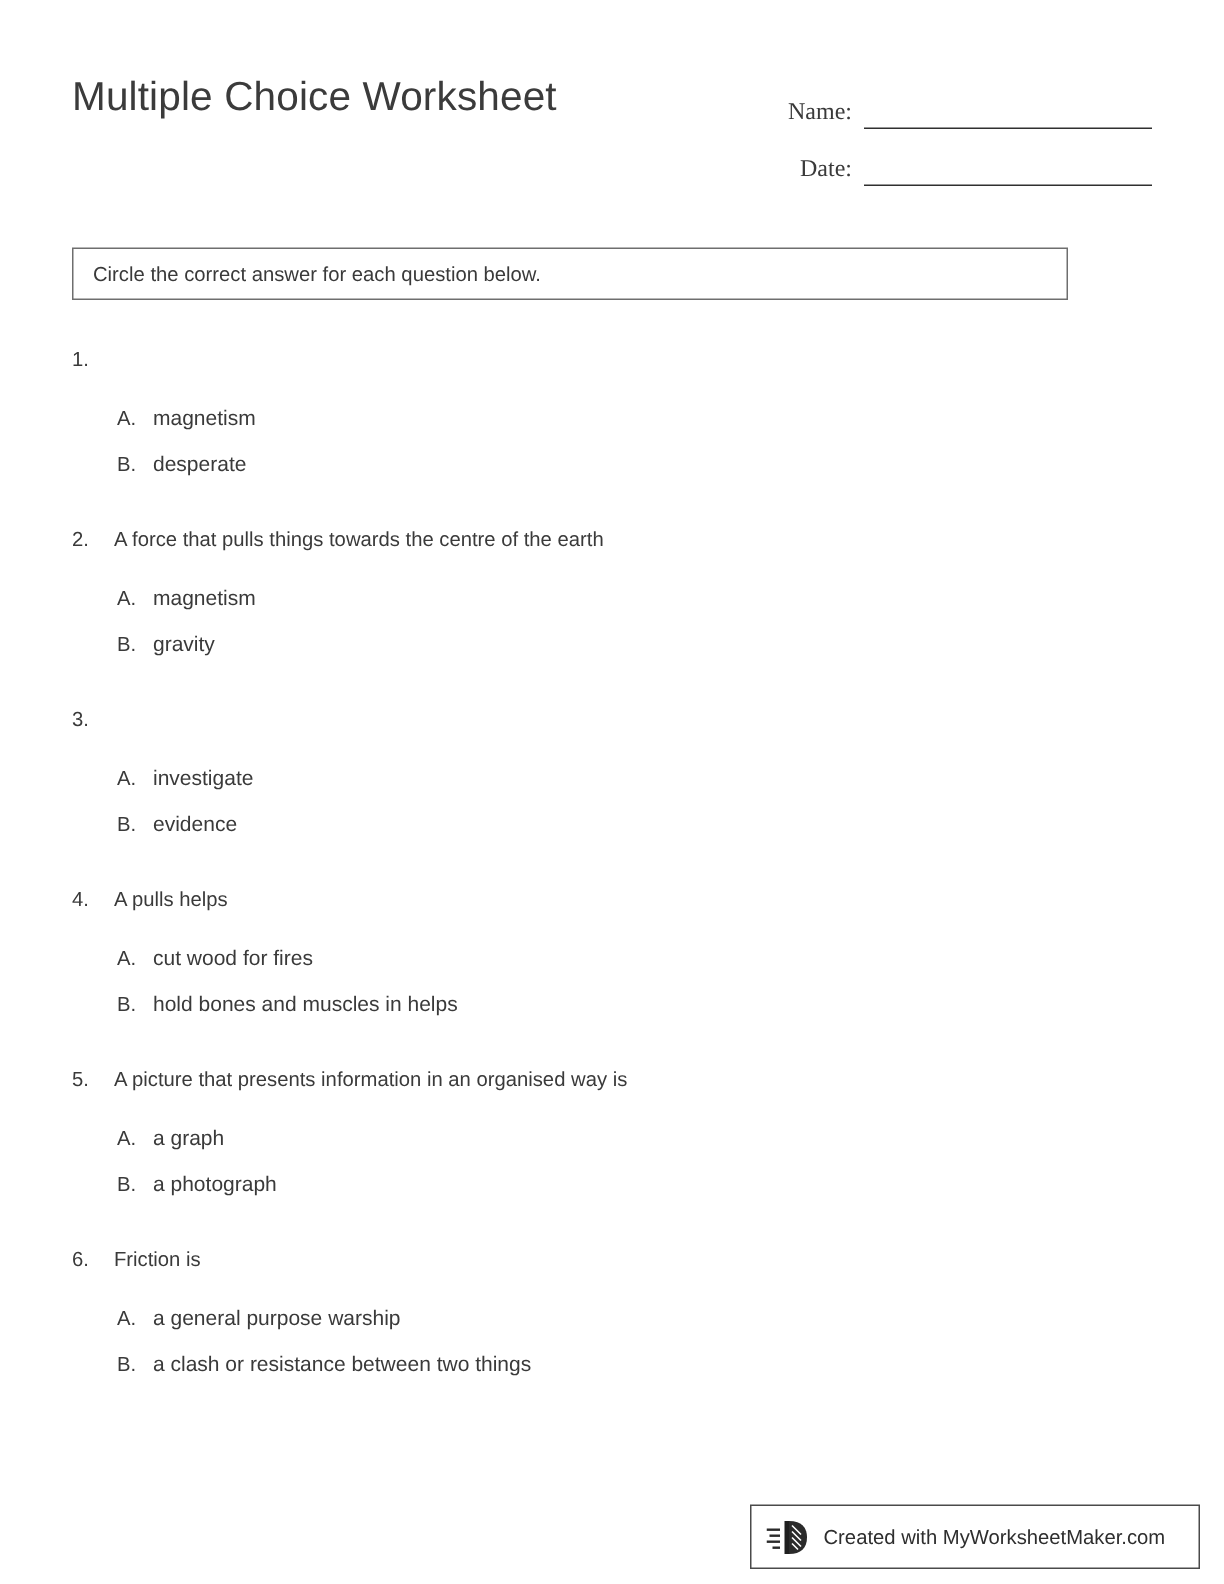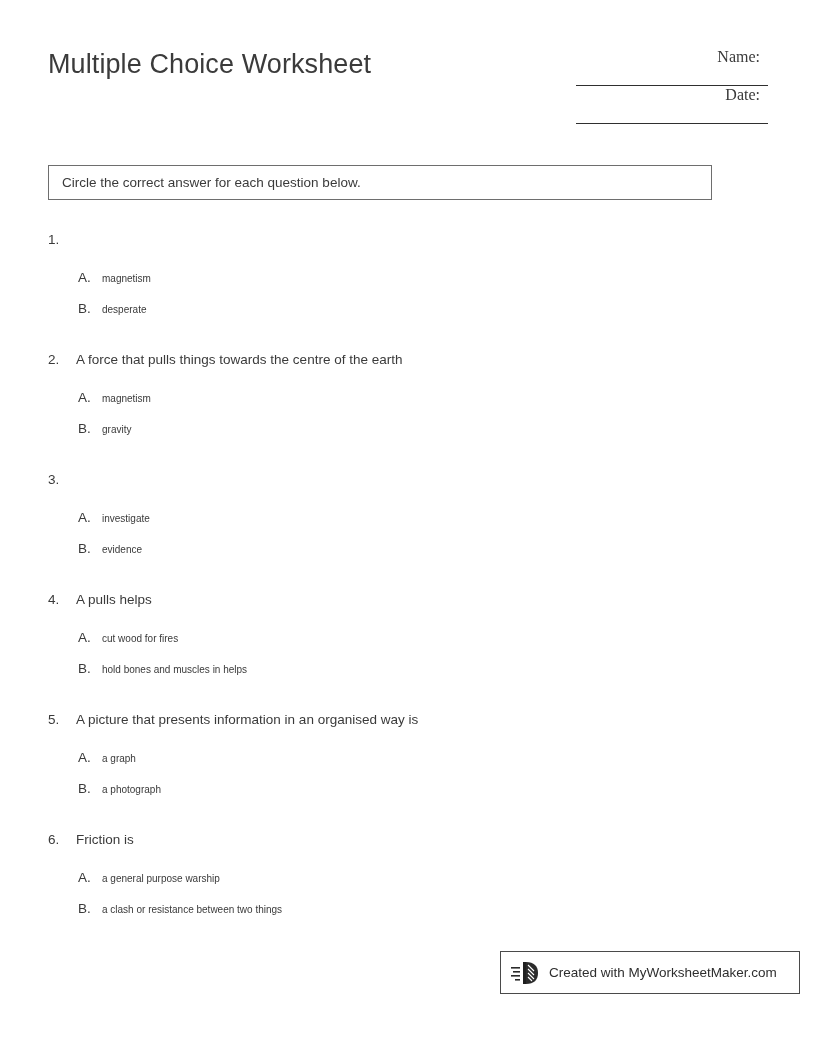--- a/index.html
+++ b/index.html
@@ -41,21 +41,20 @@
     position: absolute;
     right: 0;
     top: 6px;
     width: 252px;
   }
   .nd-row {
     display: flex;
     align-items: flex-end;
     justify-content: flex-end;
     height: 38px;
-    flex-direction: column;
   }
   .nd-label {
     font-family: "Liberation Serif", serif;
     font-size: 16px;
     color: #3a3a3a;
     line-height: 18px;
     padding-bottom: 2px;
     padding-right: 8px;
     white-space: nowrap;
   }
@@ -123,29 +122,29 @@
   .option-row:last-child {
     margin-bottom: 0;
   }
   .opt-letter {
     width: 24px;
     flex: 0 0 24px;
     font-size: 13.5px;
     color: #3a3a3a;
   }
   .opt-text {
-    font-size: 10px;
+    font-size: 14px;
     color: #3a3a3a;
   }
 
   
   .footer-badge {
     position: absolute;
     left: 500px;
-    top: 951px;
+    top: 1003px;
     width: 300px;
     height: 43px;
     border: 1px solid #4a4a4a;
     box-sizing: border-box;
     background: #ffffff;
     display: flex;
     align-items: center;
   }
   .badge-logo {
     flex: 0 0 34px;

